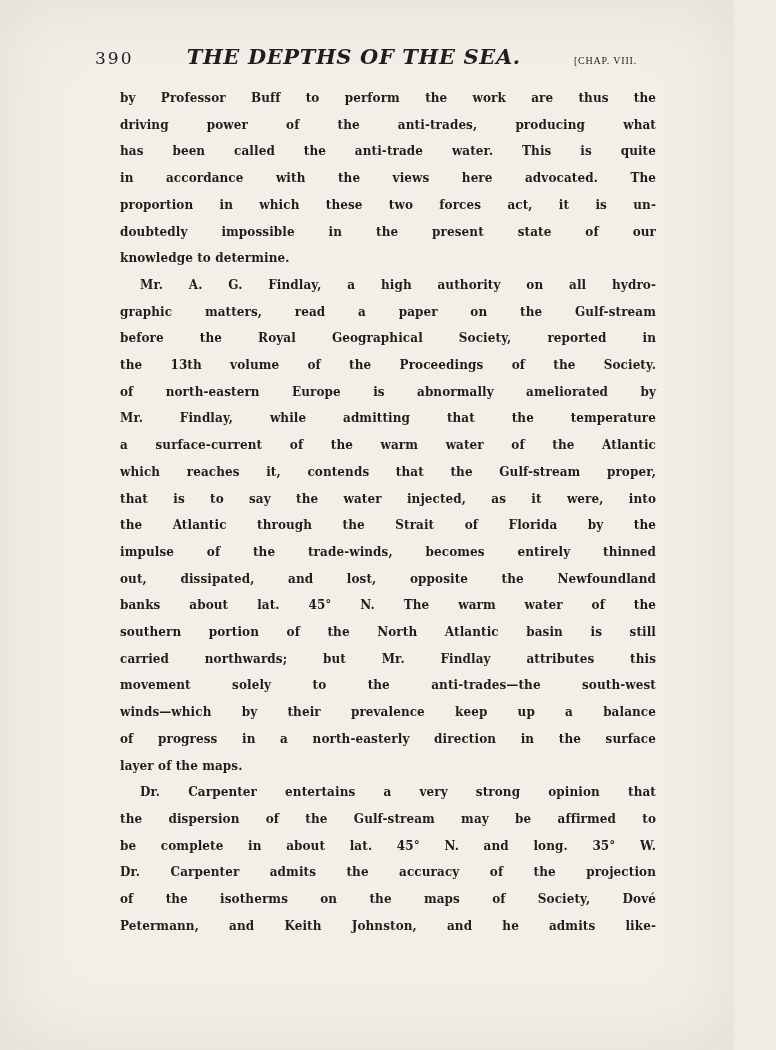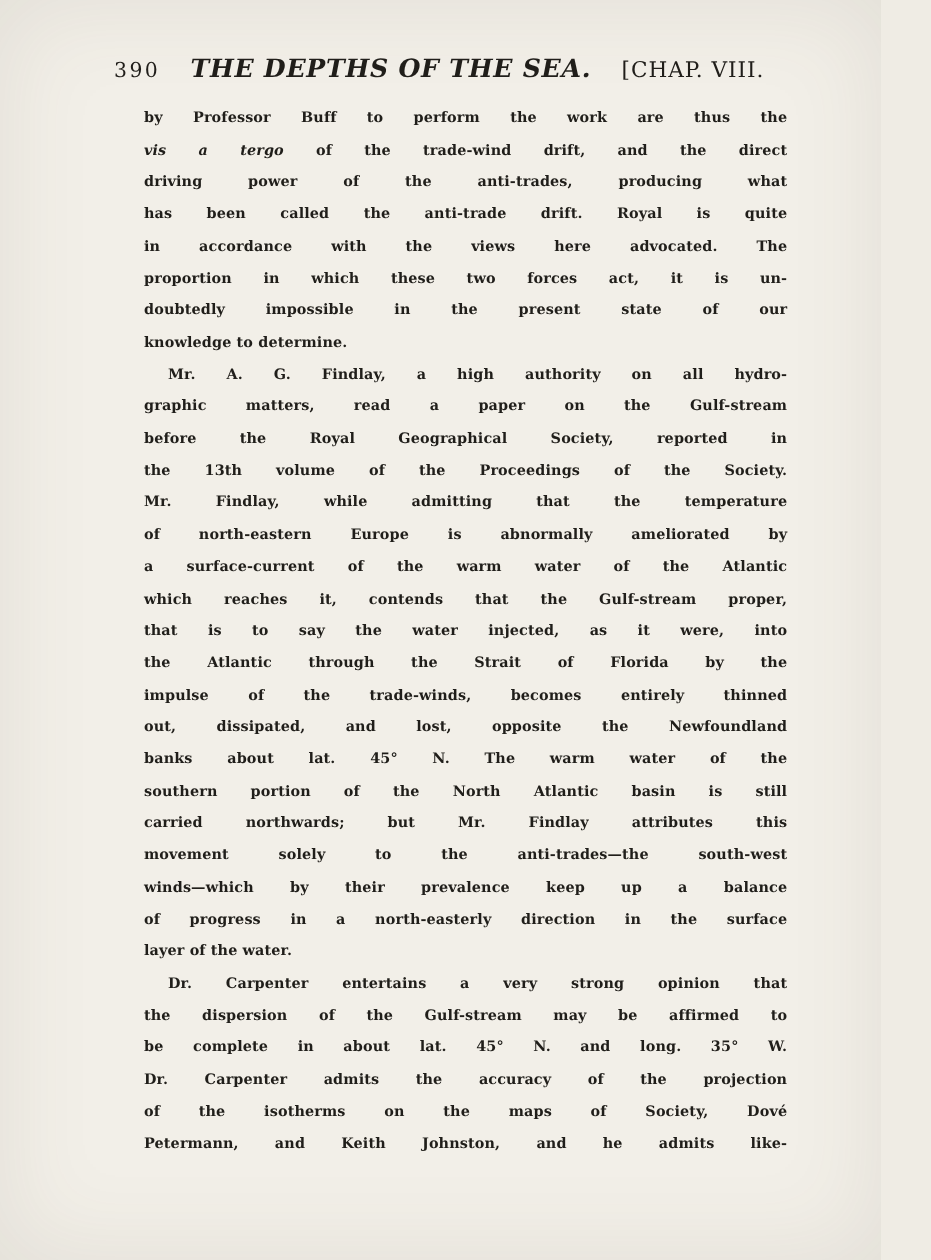--- a/index.html
+++ b/index.html
@@ -34,22 +34,23 @@
     font-size: 17px;
     letter-spacing: 2px;
   }
   .running-title {
     font-style: italic;
     font-weight: bold;
     font-size: 21px;
     letter-spacing: 0.6px;
   }
   .chapter-label {
-    font-size: 18px;
+    font-size: 10px;
     letter-spacing: 0.8px;
+    font-family: Liberation Serif, serif;
   }
   .body-text {
     position: absolute;
     top: 85px;
     left: 120px;
     width: 536px;
   }
   .paragraph {
     margin: 0;
   }
@@ -76,48 +77,47 @@
 
 <div class="page">
   <div class="page-header">
     <span class="page-number">390</span>
     <span class="running-title">THE DEPTHS OF THE SEA.</span>
     <span class="chapter-label">[CHAP. VIII.</span>
   </div>
   <div class="body-text" id="text-body">
       <div class="paragraph">
         <div class="line"><span>by Professor Buff to perform the work are thus the</span></div>
-        <div class="line"><em>vis a tergo</em><span> of the trade-wind drift, and the direct</span></div>
         <div class="line"><span>driving power of the anti-trades, producing what</span></div>
-        <div class="line"><span>has been called the anti-trade drift. Royal is quite</span></div>
+        <div class="line"><span>has been called the anti-trade water. This is quite</span></div>
         <div class="line"><span>in accordance with the views here advocated. The</span></div>
         <div class="line"><span>proportion in which these two forces act, it is un-</span></div>
         <div class="line"><span>doubtedly impossible in the present state of our</span></div>
         <div class="line no-justify"><span>knowledge to determine.</span></div>
       </div>
       <div class="paragraph">
         <div class="line indent"><span>Mr. A. G. Findlay, a high authority on all hydro-</span></div>
         <div class="line"><span>graphic matters, read a paper on the Gulf-stream</span></div>
         <div class="line"><span>before the Royal Geographical Society, reported in</span></div>
         <div class="line"><span>the 13th volume of the Proceedings of the Society.</span></div>
+        <div class="line"><span>of north-eastern Europe is abnormally ameliorated by</span></div>
         <div class="line"><span>Mr. Findlay, while admitting that the temperature</span></div>
-        <div class="line"><span>of north-eastern Europe is abnormally ameliorated by</span></div>
         <div class="line"><span>a surface-current of the warm water of the Atlantic</span></div>
         <div class="line"><span>which reaches it, contends that the Gulf-stream proper,</span></div>
         <div class="line"><span>that is to say the water injected, as it were, into</span></div>
         <div class="line"><span>the Atlantic through the Strait of Florida by the</span></div>
         <div class="line"><span>impulse of the trade-winds, becomes entirely thinned</span></div>
         <div class="line"><span>out, dissipated, and lost, opposite the Newfoundland</span></div>
         <div class="line"><span>banks about lat. 45° N. The warm water of the</span></div>
         <div class="line"><span>southern portion of the North Atlantic basin is still</span></div>
         <div class="line"><span>carried northwards; but Mr. Findlay attributes this</span></div>
         <div class="line"><span>movement solely to the anti-trades—the south-west</span></div>
         <div class="line"><span>winds—which by their prevalence keep up a balance</span></div>
         <div class="line"><span>of progress in a north-easterly direction in the surface</span></div>
-        <div class="line no-justify"><span>layer of the water.</span></div>
+        <div class="line no-justify"><span>layer of the maps.</span></div>
       </div>
       <div class="paragraph">
         <div class="line indent"><span>Dr. Carpenter entertains a very strong opinion that</span></div>
         <div class="line"><span>the dispersion of the Gulf-stream may be affirmed to</span></div>
         <div class="line"><span>be complete in about lat. 45° N. and long. 35° W.</span></div>
         <div class="line"><span>Dr. Carpenter admits the accuracy of the projection</span></div>
         <div class="line"><span>of the isotherms on the maps of Society, Dové</span></div>
         <div class="line"><span>Petermann, and Keith Johnston, and he admits like-</span></div>
       </div>
     </div>

